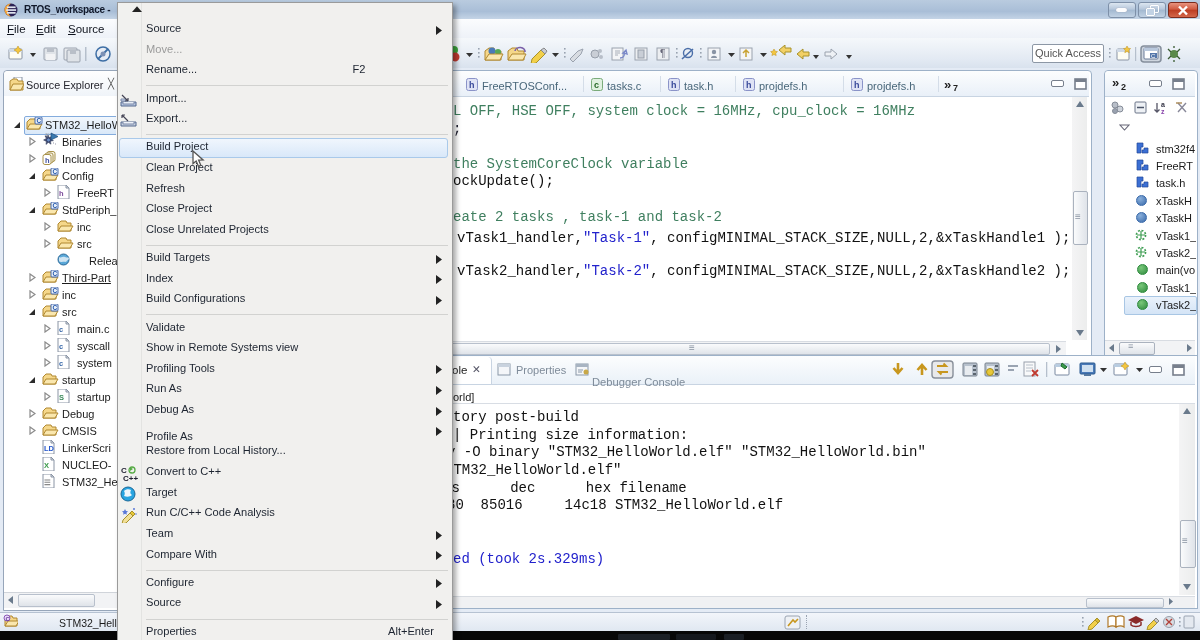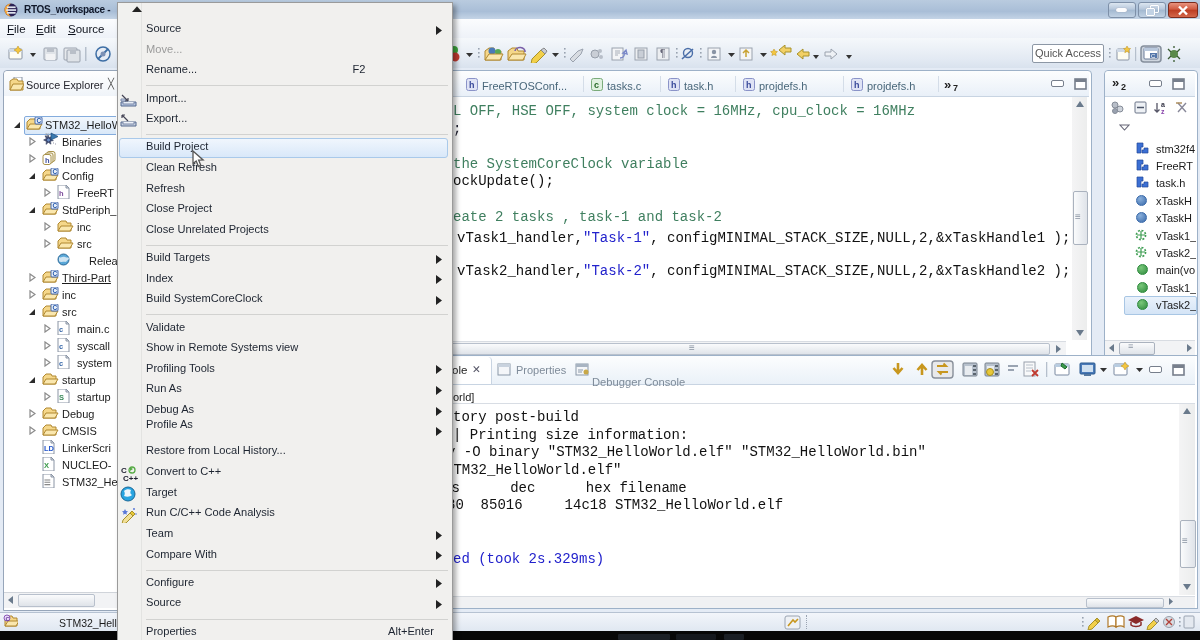--- a/index.html
+++ b/index.html
@@ -611,53 +611,53 @@
   </svg>
 <div style="position:absolute;left:146px;top:112.1px;font:11.1px 'Liberation Sans',sans-serif;color:#1d2430;white-space:pre;z-index:53">Export...</div>
 <svg class="ab" style="left:120px;top:112.1px;z-index:53" width="17" height="16" viewBox="0 0 17 16">
 <path d="M8 9L2 3m0 0v3m0-3h3" stroke="#445" stroke-width="1.2" fill="none"></path>
 <path d="M1 10h15v4H1z" fill="#c8d2e0" stroke="#55688e"></path>
     <path d="M3 10v2h11v-2" fill="#eef2f8" stroke="#7a88a8"></path>
   </svg>
 <div style="position:absolute;left:146px;top:134.2px;width:302px;height:1px;background:#d2d2d0;z-index:52"></div>
 <div style="position:absolute;left:119px;top:138.4px;width:329px;height:19.6px;background:linear-gradient(#f0f6fd,#d9e8f9);border:1px solid #a9c9ea;border-radius:3px;z-index:51;box-sizing:border-box"></div>
 <div style="position:absolute;left:146px;top:140.3px;font:11.1px 'Liberation Sans',sans-serif;color:#1d2430;white-space:pre;z-index:53">Build Project</div>
-<div style="position:absolute;left:146px;top:160.9px;font:11.1px 'Liberation Sans',sans-serif;color:#1d2430;white-space:pre;z-index:53">Clean Refresh</div>
+<div style="position:absolute;left:146px;top:160.9px;font:11.1px 'Liberation Sans',sans-serif;color:#1d2430;white-space:pre;z-index:53">Clean Project</div>
 <div style="position:absolute;left:146px;top:181.6px;font:11.1px 'Liberation Sans',sans-serif;color:#1d2430;white-space:pre;z-index:53">Refresh</div>
 <div style="position:absolute;left:146px;top:202.2px;font:11.1px 'Liberation Sans',sans-serif;color:#1d2430;white-space:pre;z-index:53">Close Project</div>
 <div style="position:absolute;left:146px;top:222.9px;font:11.1px 'Liberation Sans',sans-serif;color:#1d2430;white-space:pre;z-index:53">Close Unrelated Projects</div>
 <div style="position:absolute;left:146px;top:245.0px;width:302px;height:1px;background:#d2d2d0;z-index:52"></div>
 <div style="position:absolute;left:146px;top:251.0px;font:11.1px 'Liberation Sans',sans-serif;color:#1d2430;white-space:pre;z-index:53">Build Targets</div>
 <svg class="ab" style="left:436px;top:254.5px;z-index:53" width="6" height="9" viewBox="0 0 6 9">
     <path d="M0 0l6 4.5L0 9z" fill="#222"></path>
   </svg>
 <div style="position:absolute;left:146px;top:271.7px;font:11.1px 'Liberation Sans',sans-serif;color:#1d2430;white-space:pre;z-index:53">Index</div>
 <svg class="ab" style="left:436px;top:275.2px;z-index:53" width="6" height="9" viewBox="0 0 6 9">
     <path d="M0 0l6 4.5L0 9z" fill="#222"></path>
   </svg>
-<div style="position:absolute;left:146px;top:292.3px;font:11.1px 'Liberation Sans',sans-serif;color:#1d2430;white-space:pre;z-index:53">Build SystemCoreClock</div>
+<div style="position:absolute;left:146px;top:292.3px;font:11.1px 'Liberation Sans',sans-serif;color:#1d2430;white-space:pre;z-index:53">Build Configurations</div>
 <svg class="ab" style="left:436px;top:295.8px;z-index:53" width="6" height="9" viewBox="0 0 6 9">
     <path d="M0 0l6 4.5L0 9z" fill="#222"></path>
   </svg>
 <div style="position:absolute;left:146px;top:314.4px;width:302px;height:1px;background:#d2d2d0;z-index:52"></div>
 <div style="position:absolute;left:146px;top:320.5px;font:11.1px 'Liberation Sans',sans-serif;color:#1d2430;white-space:pre;z-index:53">Validate</div>
 <div style="position:absolute;left:146px;top:341.1px;font:11.1px 'Liberation Sans',sans-serif;color:#1d2430;white-space:pre;z-index:53">Show in Remote Systems view</div>
 <div style="position:absolute;left:146px;top:361.8px;font:11.1px 'Liberation Sans',sans-serif;color:#1d2430;white-space:pre;z-index:53">Profiling Tools</div>
 <svg class="ab" style="left:436px;top:365.3px;z-index:53" width="6" height="9" viewBox="0 0 6 9">
     <path d="M0 0l6 4.5L0 9z" fill="#222"></path>
   </svg>
 <div style="position:absolute;left:146px;top:382.4px;font:11.1px 'Liberation Sans',sans-serif;color:#1d2430;white-space:pre;z-index:53">Run As</div>
 <svg class="ab" style="left:436px;top:385.9px;z-index:53" width="6" height="9" viewBox="0 0 6 9">
     <path d="M0 0l6 4.5L0 9z" fill="#222"></path>
   </svg>
 <div style="position:absolute;left:146px;top:403.1px;font:11.1px 'Liberation Sans',sans-serif;color:#1d2430;white-space:pre;z-index:53">Debug As</div>
 <svg class="ab" style="left:436px;top:406.6px;z-index:53" width="6" height="9" viewBox="0 0 6 9">
     <path d="M0 0l6 4.5L0 9z" fill="#222"></path>
   </svg>
-<div style="position:absolute;left:146px;top:418px;font:11.1px 'Liberation Sans',sans-serif;color:#1d2430;white-space:pre;z-index:53">Profile As</div>
+<div style="position:absolute;left:146px;top:430px;font:11.1px 'Liberation Sans',sans-serif;color:#1d2430;white-space:pre;z-index:53">Profile As</div>
 <svg class="ab" style="left:436px;top:427.2px;z-index:53" width="6" height="9" viewBox="0 0 6 9">
     <path d="M0 0l6 4.5L0 9z" fill="#222"></path>
   </svg>
 <div style="position:absolute;left:146px;top:444.4px;font:11.1px 'Liberation Sans',sans-serif;color:#1d2430;white-space:pre;z-index:53">Restore from Local History...</div>
 <div style="position:absolute;left:146px;top:465.0px;font:11.1px 'Liberation Sans',sans-serif;color:#1d2430;white-space:pre;z-index:53">Convert to C++</div>
 <svg class="ab" style="left:120px;top:465.0px;z-index:53" width="18" height="17" viewBox="0 0 18 17">
 <text x="1" y="8" font-size="8" font-weight="bold" fill="#223">C</text>
 <path d="M10 2l3 2-3 2zM13 8l-3-2" fill="#55aa44"></path>
     <circle cx="12" cy="5" r="3" fill="none" stroke="#55aa44" stroke-width="1.3"></circle>
 <text x="3" y="16" font-size="8" font-weight="bold" fill="#223">C++</text>

